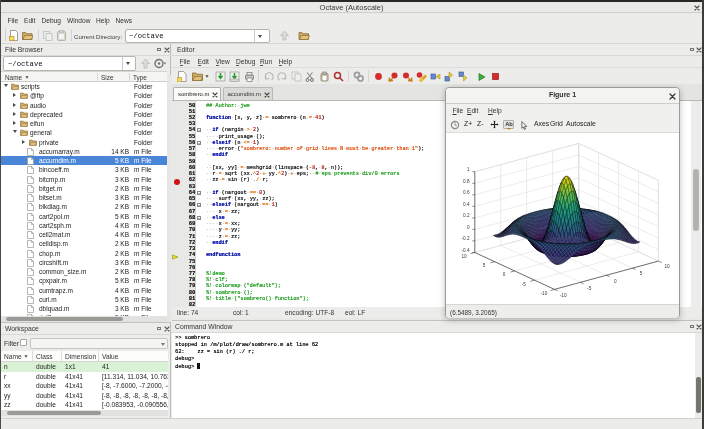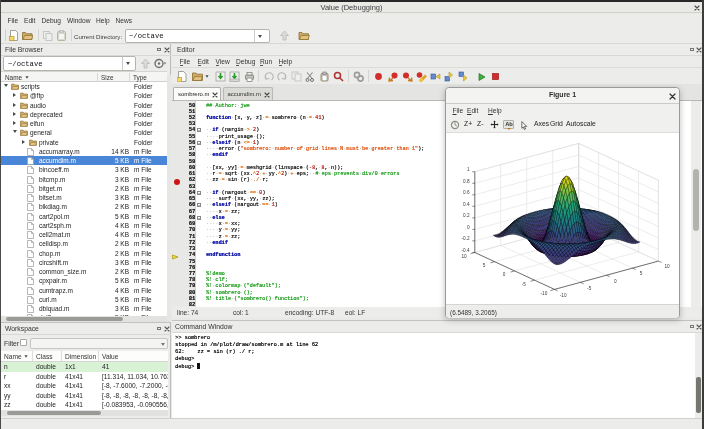--- a/index.html
+++ b/index.html
@@ -10,21 +10,21 @@
 .td{width:0;height:0;border-left:2.6px solid transparent;border-right:2.6px solid transparent;border-top:3.2px solid #4b4b4b;display:inline-block}
 .tr{width:0;height:0;border-top:2.6px solid transparent;border-bottom:2.6px solid transparent;border-left:3.2px solid #4b4b4b;display:inline-block}
 .ico{display:inline-block;vertical-align:middle}
 </style></head><body>
 
 <div class="abs" style="left:0;top:0;width:704px;height:2px;background:#272727"></div>
 <div class="abs" style="left:0;top:0;width:1px;height:429px;background:#4a4a4a"></div>
 <div class="abs" style="left:702px;top:0;width:2px;height:429px;background:#3c3c3c"></div>
 
 <div class="abs" style="left:1px;top:2px;width:701px;height:11px;background:#e9e9e6;border-bottom:1px solid #d0d0cc;text-align:center">
- <span style="font-size:7.5px;color:#3c3c3c;line-height:11px">Value (Debugging)</span>
+ <span style="font-size:7.5px;color:#3c3c3c;line-height:11px">Octave (Autoscale)</span>
  <svg class="abs" style="left:693px;top:3px" width="6" height="6" viewBox="0 0 6 6">
       <path d="M1 1 L5 5 M5 1 L1 5" stroke="#4a4a4a" stroke-width="1.1" stroke-linecap="round"></path>
     </svg>
 </div>
 
 <div class="abs" style="left:1px;top:14px;width:701px;height:13px;background:#ececea;font-size:6.6px;color:#333">
  <span class="abs" style="left:6.5px;top:3px">File</span>
  <span class="abs" style="left:23px;top:3px">Edit</span>
  <span class="abs" style="left:40.5px;top:3px">Debug</span>
  <span class="abs" style="left:66px;top:3px">Window</span>

